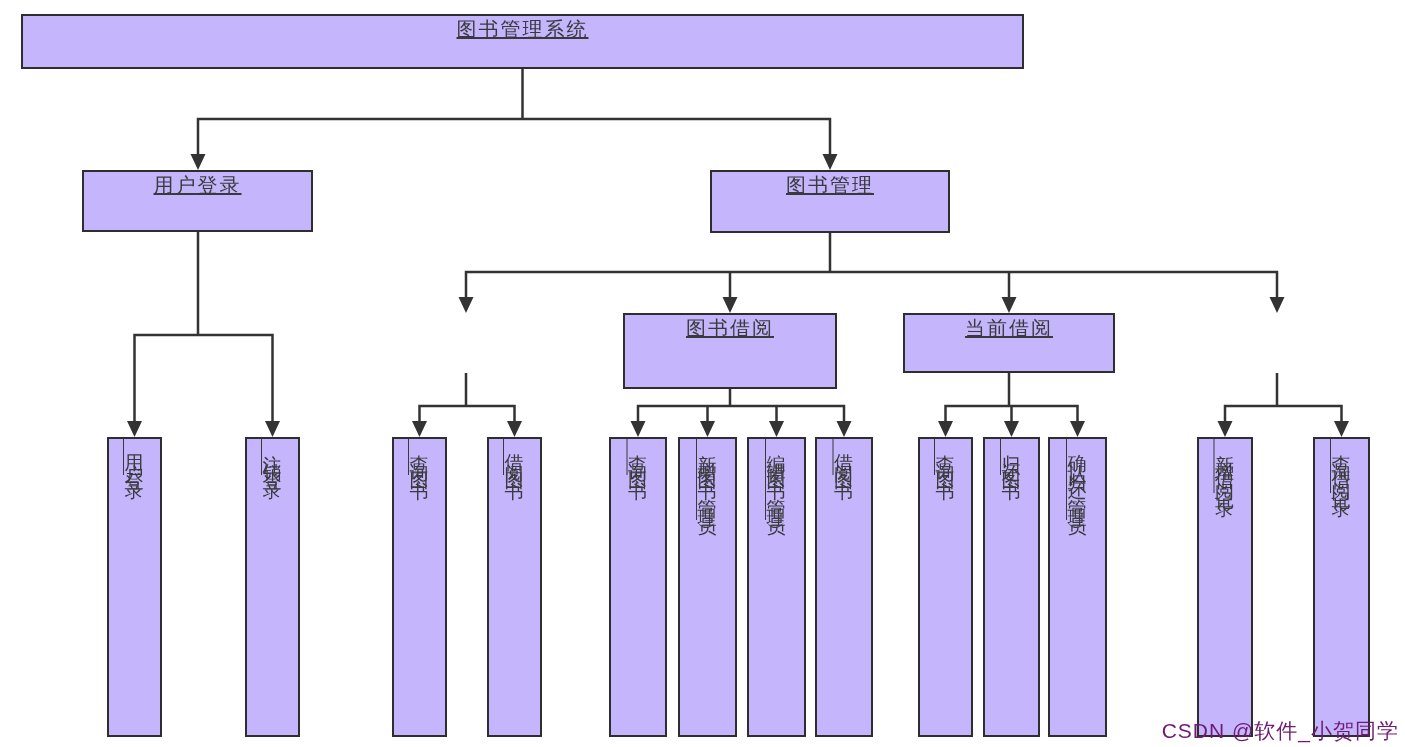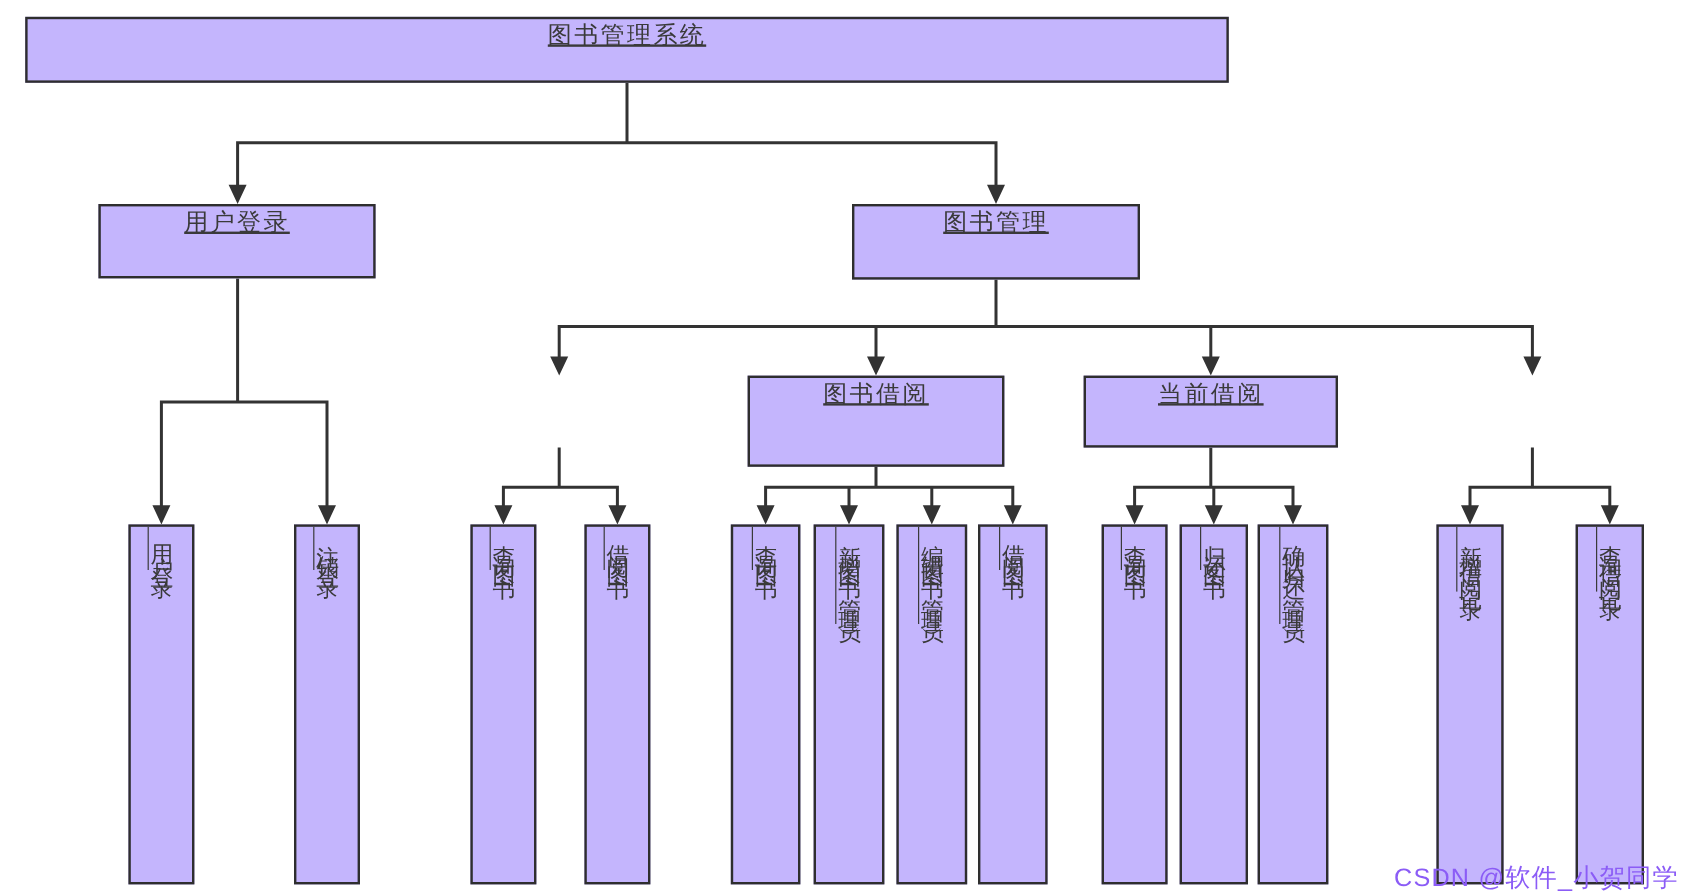--- a/index.html
+++ b/index.html
@@ -34,21 +34,21 @@
     font-size:19px;
     letter-spacing:9px;
     line-height:1;
     color:#3a3a3a;
   }
   .watermark{
     position:absolute;
     right:6px;
     bottom:2px;
     font-size:21px;
-    color:#8b5cf6;
+    color:#701a75;
     letter-spacing:1px;
     white-space:nowrap;
   }
 </style>
 </head>
 <body>
 
 <div id="canvas">
 
   <svg id="wires" viewBox="0 0 1405 747" xmlns="http://www.w3.org/2000/svg">

